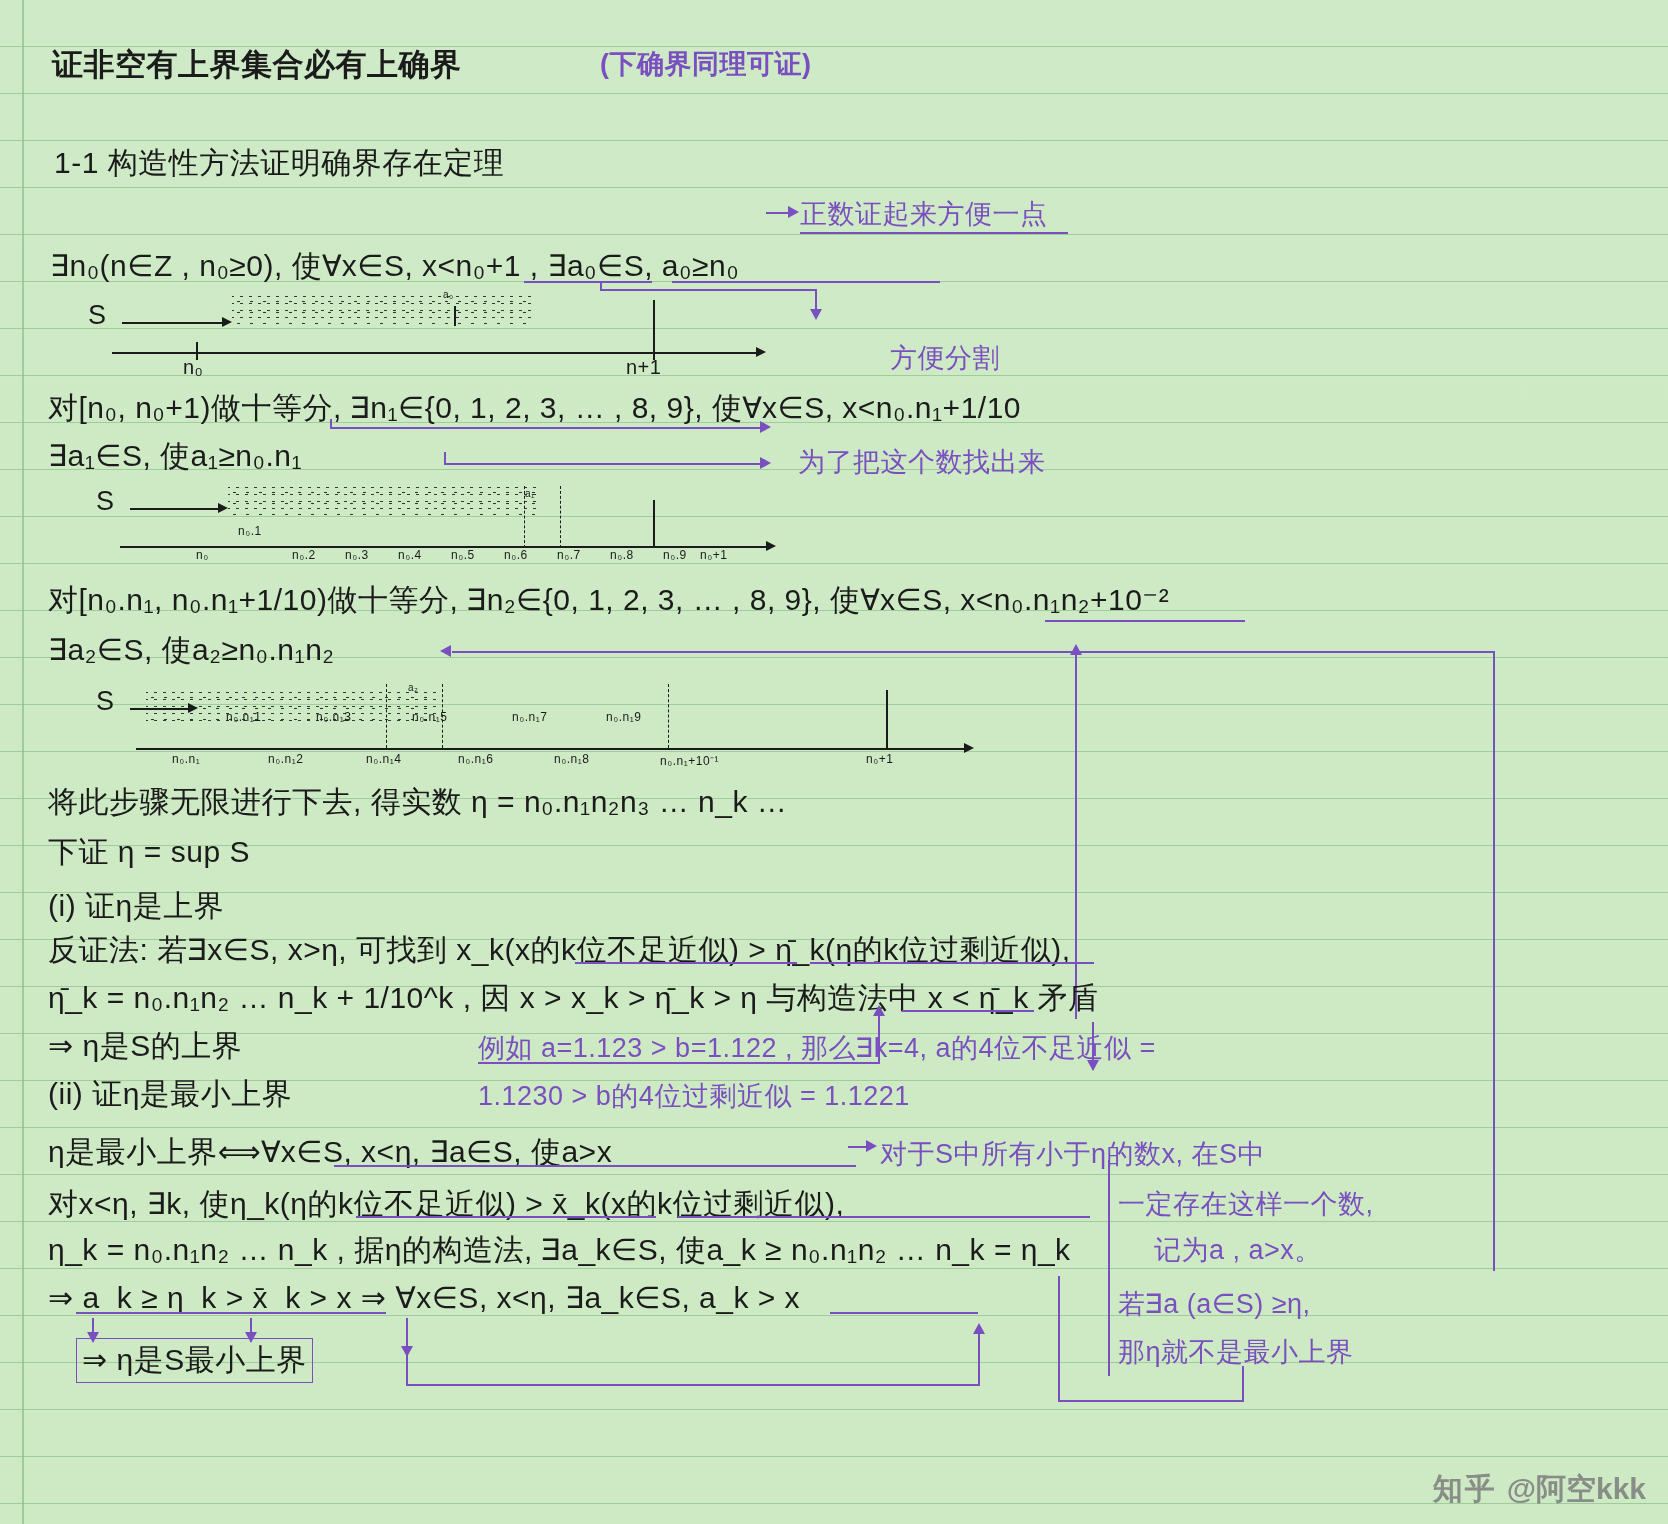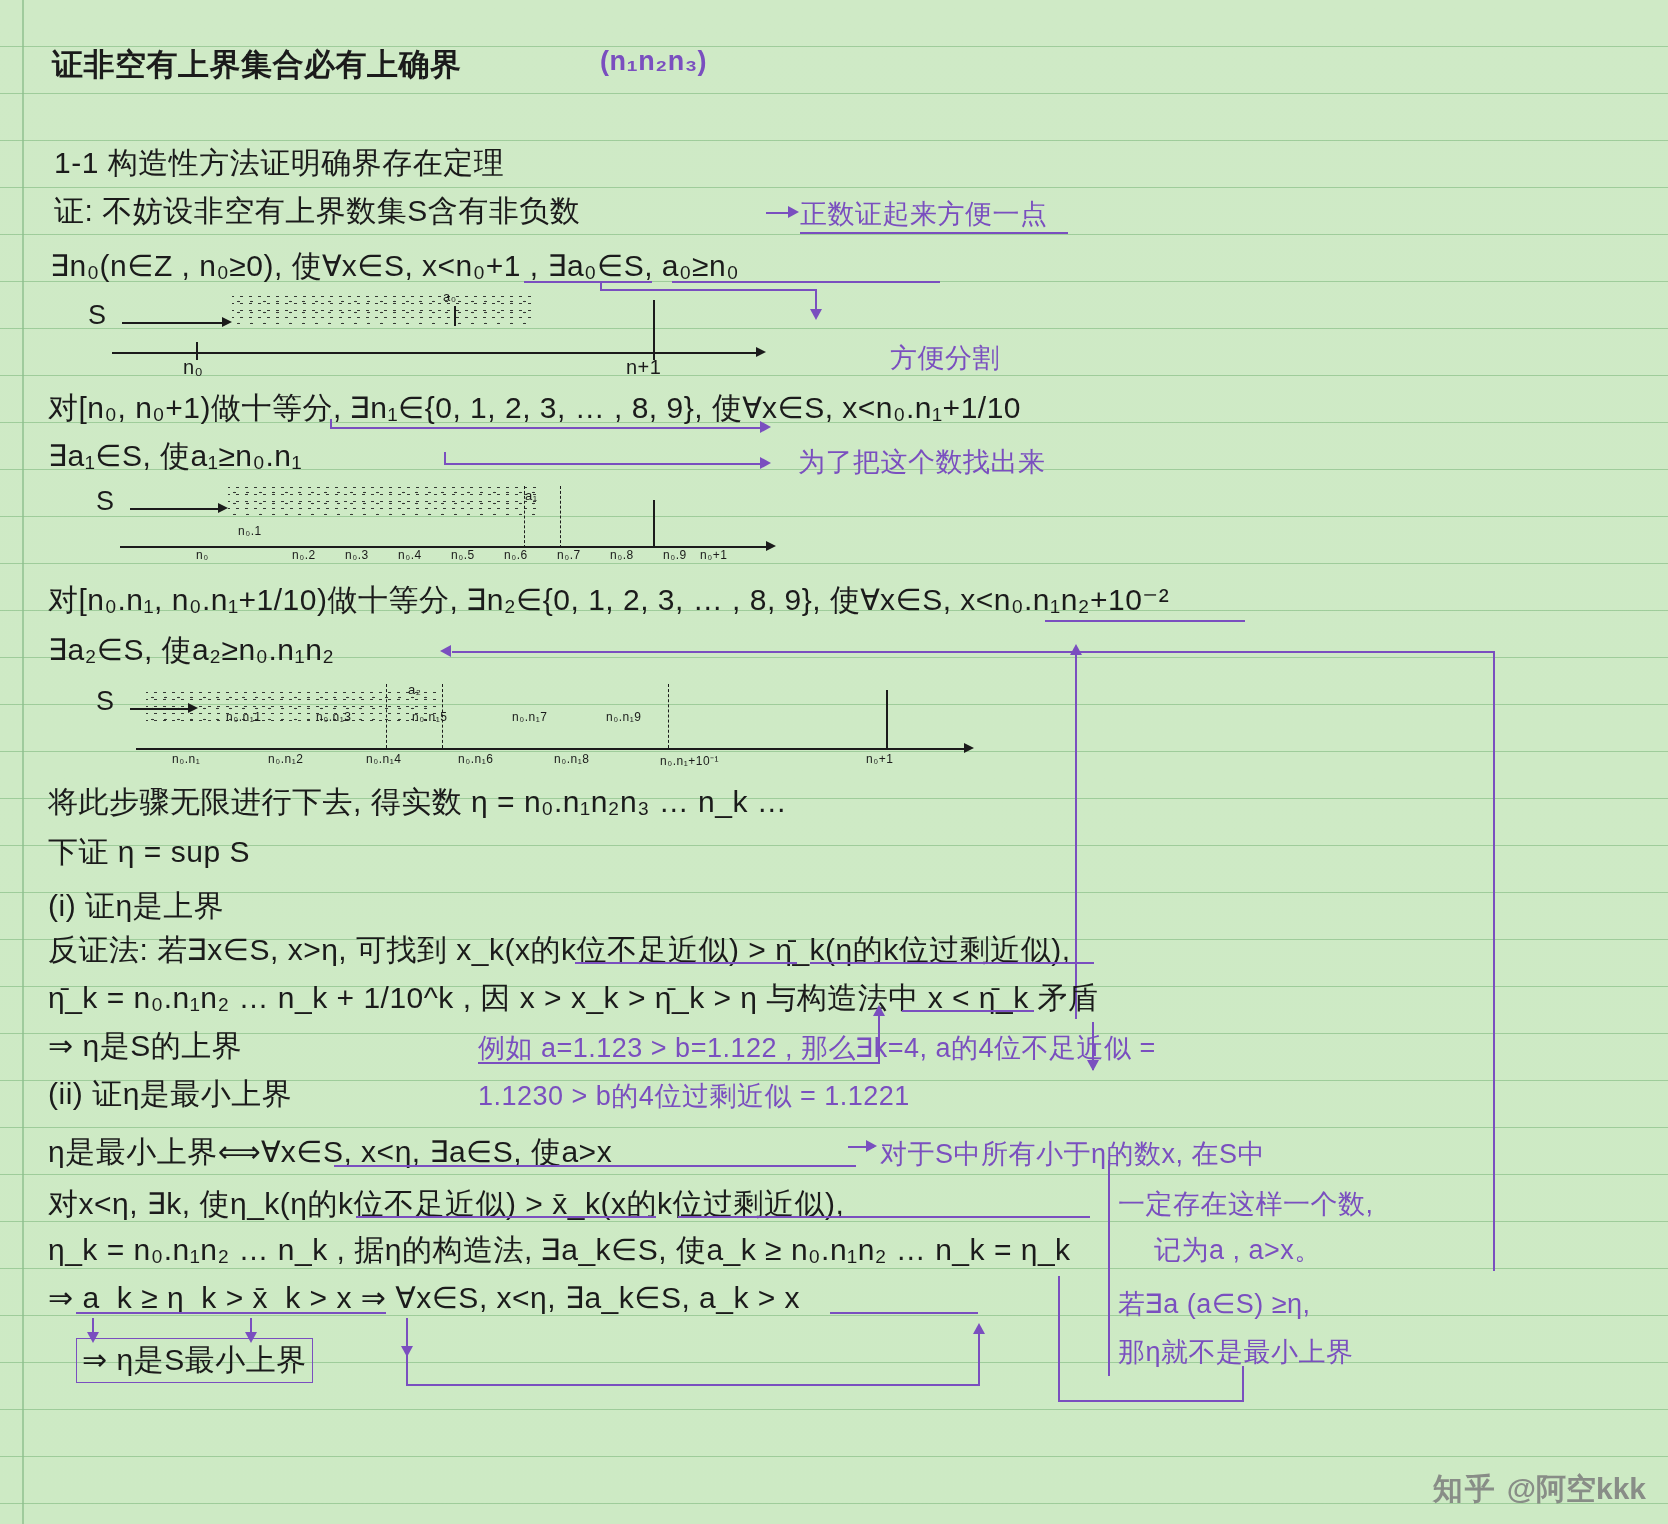--- a/index.html
+++ b/index.html
@@ -32,21 +32,21 @@
     position:absolute;
     color:#1b1b1b;
     white-space:pre;
     font-family:"Liberation Sans", sans-serif;
     letter-spacing:.5px;
   }
   .purple{color:#7a4fbf;}
   .big{font-size:30px;}
   .med{font-size:27px;}
   .sm{font-size:20px;}
-  .xs{font-size:13px;}
+  .xs{font-size:10px;}
   .xxs{font-size:12px;}
   .title{font-size:31px;font-weight:600;}
   .boxed{border:1.5px solid #7a4fbf;padding:1px 5px;}
   
   .axis{position:absolute;height:2px;background:#1b1b1b;}
   .arrowhead{
     position:absolute;width:0;height:0;
     border-left:10px solid #1b1b1b;
     border-top:5px solid transparent;
     border-bottom:5px solid transparent;
@@ -101,25 +101,24 @@
 </style>
 </head>
 <body>
 
 <div id="paper"></div>
 <div id="margin-line"></div>
 
 <div id="content">
 
   <div class="ink title" style="left:52px;top:44px;">证非空有上界集合必有上确界</div>
-  <div class="ink title purple" style="left:600px;top:46px;font-size:27px;">(n₁n₂n₃)</div>
+  <div class="ink title purple" style="left:600px;top:46px;font-size:27px;">(下确界同理可证)</div>
 
   <div class="ink big" style="left:54px;top:143px;">1-1 构造性方法证明确界存在定理</div>
 
-  <div class="ink big" style="left:54px;top:191px;">证: 不妨设非空有上界数集S含有非负数</div>
   <div class="ink med purple" style="left:800px;top:196px;">正数证起来方便一点</div>
 
   <div class="pl ph" style="left:766px;top:212px;width:26px;"></div>
   <div class="parrow-r" style="left:788px;top:206px;"></div>
   <div class="pl ph" style="left:800px;top:232px;width:268px;"></div>
 
   <div class="ink big" style="left:50px;top:246px;">∃n₀(n∈Z , n₀≥0), 使∀x∈S, x&lt;n₀+1 , ∃a₀∈S, a₀≥n₀</div>
   <div class="pl ph" style="left:524px;top:281px;width:128px;"></div>
   <div class="pl ph" style="left:672px;top:281px;width:268px;"></div>
 

